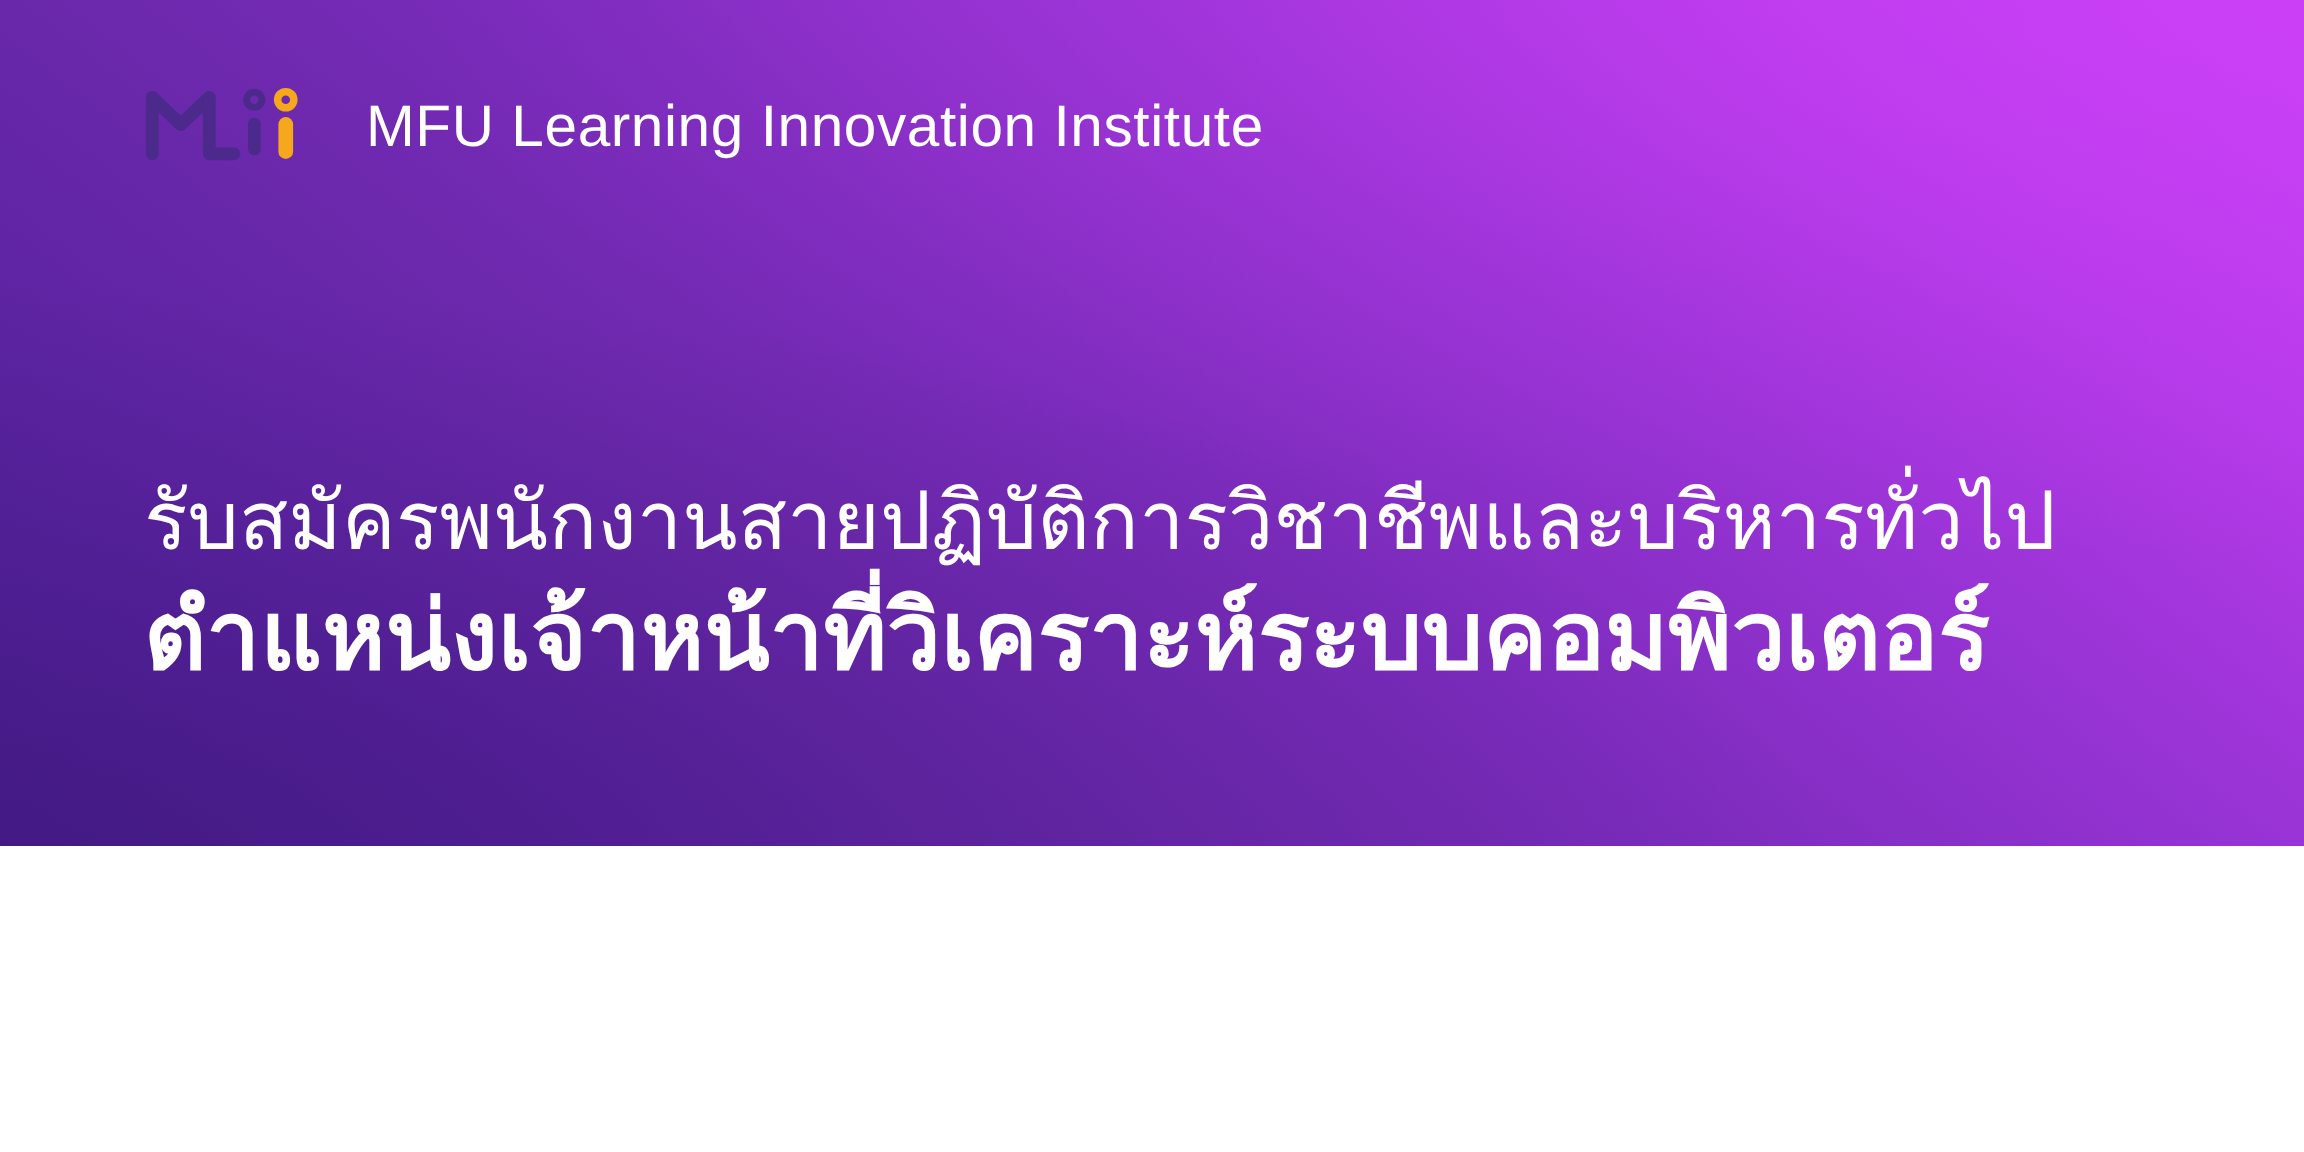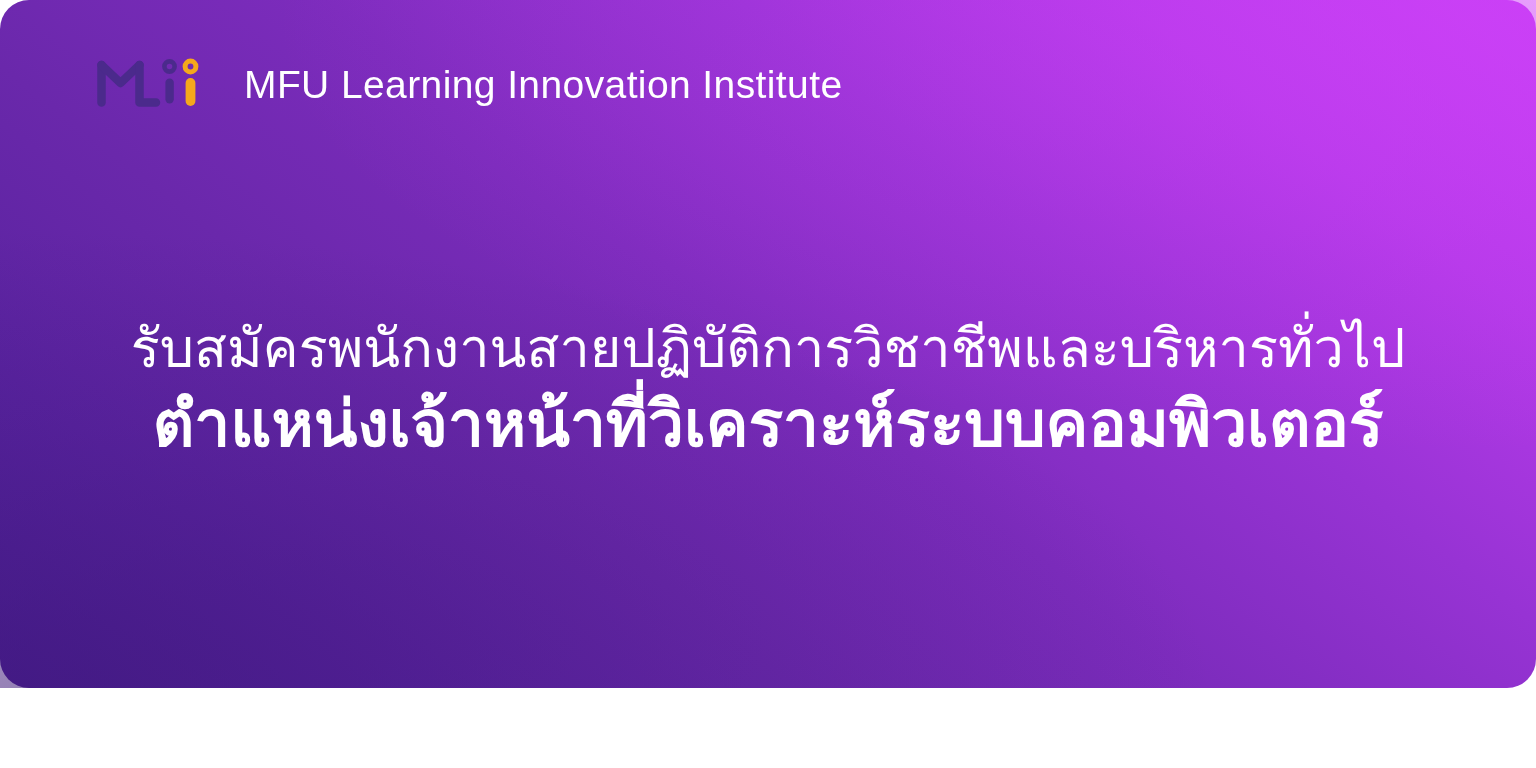--- a/index.html
+++ b/index.html
@@ -10,33 +10,32 @@
   body {
     width: 1536px;
     height: 768px;
     overflow: hidden;
     font-family: "Liberation Sans", "DejaVu Sans", sans-serif;
   }
 
   #slide {
     position: relative;
     width: 1536px;
-    height: 688px;
+    height: 564px;
     box-sizing: border-box;
     
     background:
       linear-gradient(38deg,
         #4b1f93 0%,
         #5a23a0 17%,
         #6a28ab 33%,
         #7d2cbd 50%,
         #9733d4 67%,
         #b43ae8 83%,
         #c840f5 100%);
-    border-radius: 29px;
   }
 
   
   #sheen-a {
     position: absolute;
     inset: 0;
     background: radial-gradient(120% 95% at 97% 3%,
                 rgba(206, 64, 248, 0.55) 0%,
                 rgba(206, 64, 248, 0.18) 38%,
                 rgba(206, 64, 248, 0) 66%);
@@ -78,23 +77,23 @@
     white-space: nowrap;
     line-height: 1;
   }
 
   
   #headline {
     position: absolute;
     left: 0;
     right: 0;
     top: 316px;
-    text-align: center;
+    text-align: left;
     color: #ffffff;
-    padding: 0 68px;
+    padding: 0 96px;
     box-sizing: border-box;
   }
 
   .headline-line {
     display: block;
     white-space: nowrap;
     color: #ffffff;
   }
 
   #headline-line-1 {

